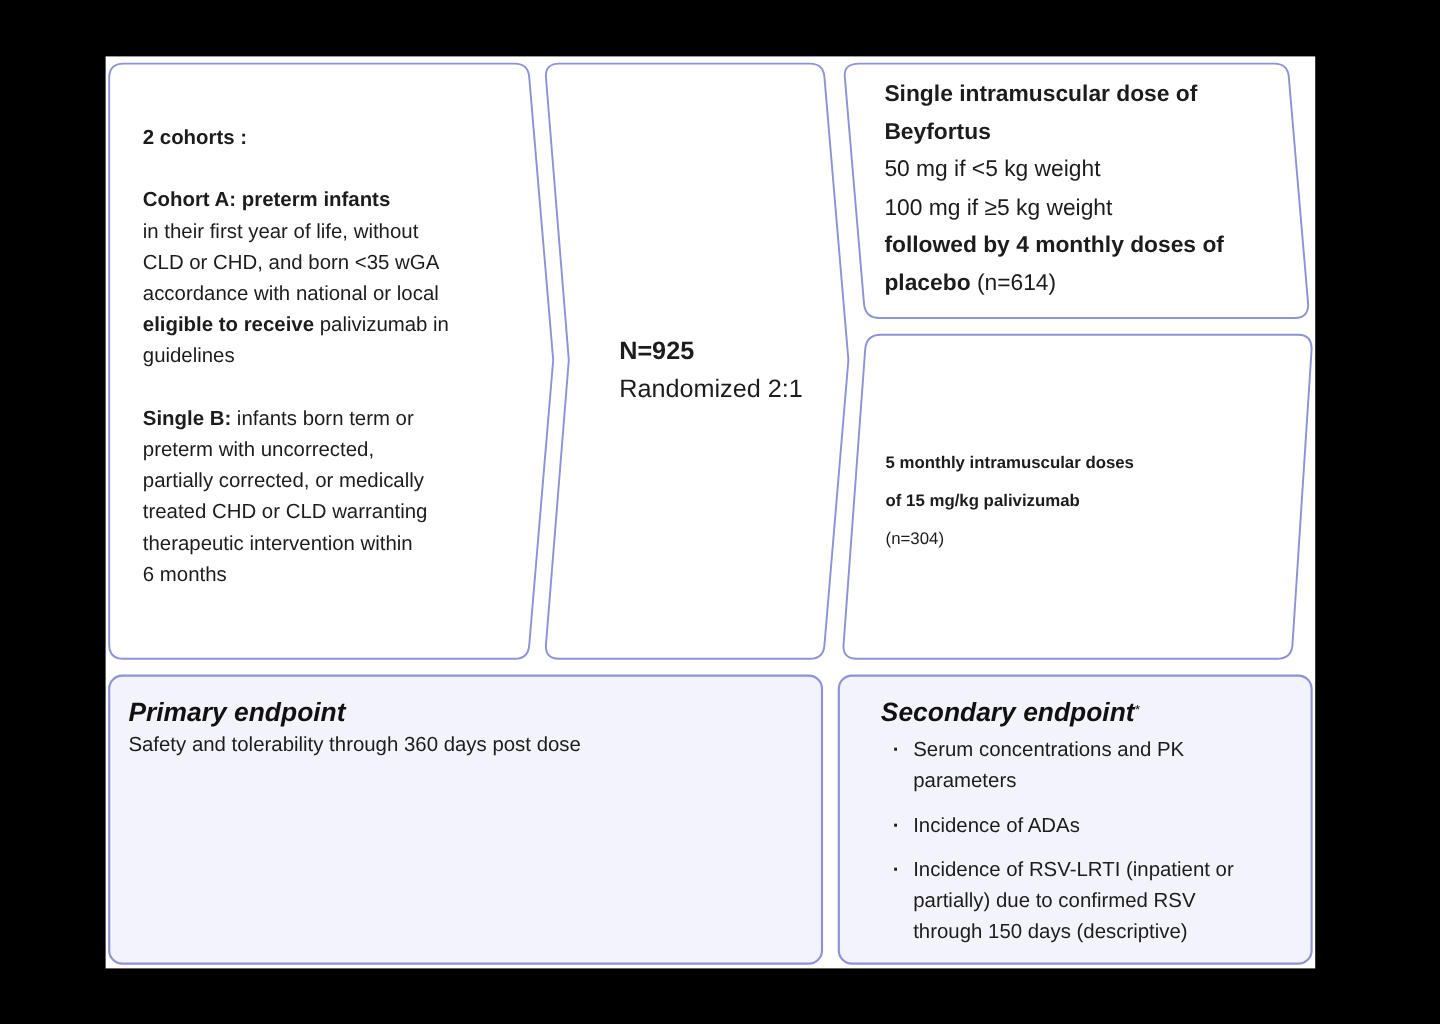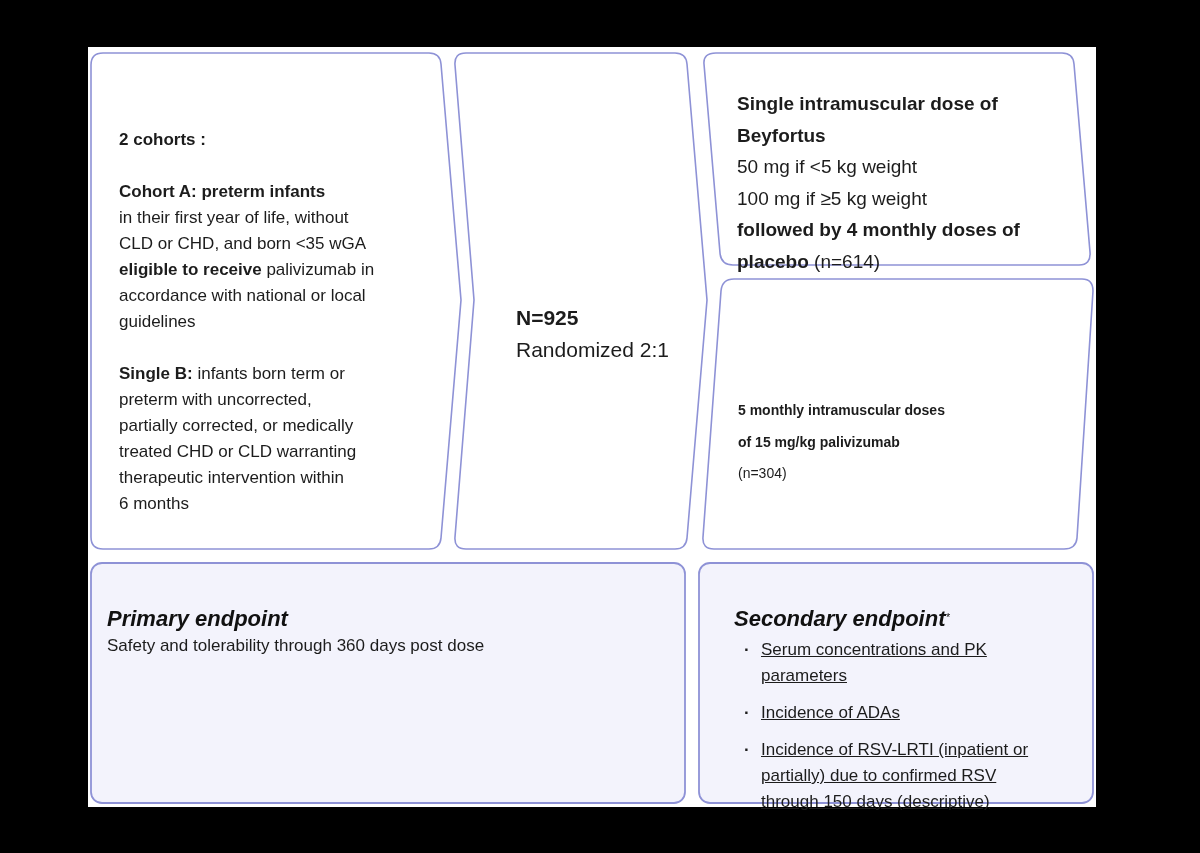--- a/index.html
+++ b/index.html
@@ -7,27 +7,27 @@
     width: 1200px; height: 853px; background: #000000;
     position: relative; overflow: hidden;
     font-family: "Liberation Sans", "DejaVu Sans", sans-serif;
     color: #1a1a1a;
   }
   .canvas {
     position: absolute; left: 88px; top: 47px; width: 1008px; height: 760px;
     background: #ffffff;
   }
   svg.shapes { position: absolute; left: 0; top: 0; width: 1200px; height: 853px; }
-  .text { position: absolute; font-size: 17px; line-height: 26px; color: #1c1c1c; margin-top: 25px; }
+  .text { position: absolute; font-size: 17px; line-height: 26px; color: #1c1c1c; }
   .b { font-weight: bold; }
   .gap { height: 26px; }
   .box-title { font-size: 22px; font-weight: bold; line-height: 28px; color: #111; font-style: italic; }
   .box-title sup { font-size: 11px; font-weight: normal; vertical-align: top; position: relative; top: -2px; }
   ul.bullets { list-style: none; margin: 4px 0 0 0; padding: 0; }
-  ul.bullets li { position: relative; padding-left: 27px; font-size: 17px; line-height: 26px; margin-bottom: 11px; text-decoration: underline; }
+  ul.bullets li { position: relative; padding-left: 27px; font-size: 17px; line-height: 26px; margin-bottom: 11px; }
   ul.bullets li::before { content: "\00B7"; position: absolute; left: 10px; top: 0; font-weight: bold; }
   .beyf { font-size: 19px; line-height: 31.5px; }
 </style>
 </head>
 <body>
 
 <div class="canvas"></div>
 
 <svg class="shapes" viewBox="0 0 1200 853">
 
@@ -43,22 +43,22 @@
 
   <rect x="699" y="563" width="394" height="240" rx="11" ry="11" fill="#f3f3fc" stroke="#8e92d6" stroke-width="1.8"></rect>
 </svg>
 
 <div class="text" style="left:119px; top:102px; width:320px;">
   <div class="b">2 cohorts :</div>
   <div class="gap"></div>
   <div class="b">Cohort A: preterm infants</div>
   <div>in their first year of life, without</div>
   <div>CLD or CHD, and born &lt;35 wGA</div>
+  <div>accordance with national or local</div>
   <div><span class="b">eligible to receive</span><span> palivizumab in</span></div>
-  <div>accordance with national or local</div>
   <div>guidelines</div>
   <div class="gap"></div>
   <div><span class="b">Single B:</span><span> infants born term or</span></div>
   <div>preterm with uncorrected,</div>
   <div>partially corrected, or medically</div>
   <div>treated CHD or CLD warranting</div>
   <div>therapeutic intervention within</div>
   <div>6 months</div>
 </div>
 

